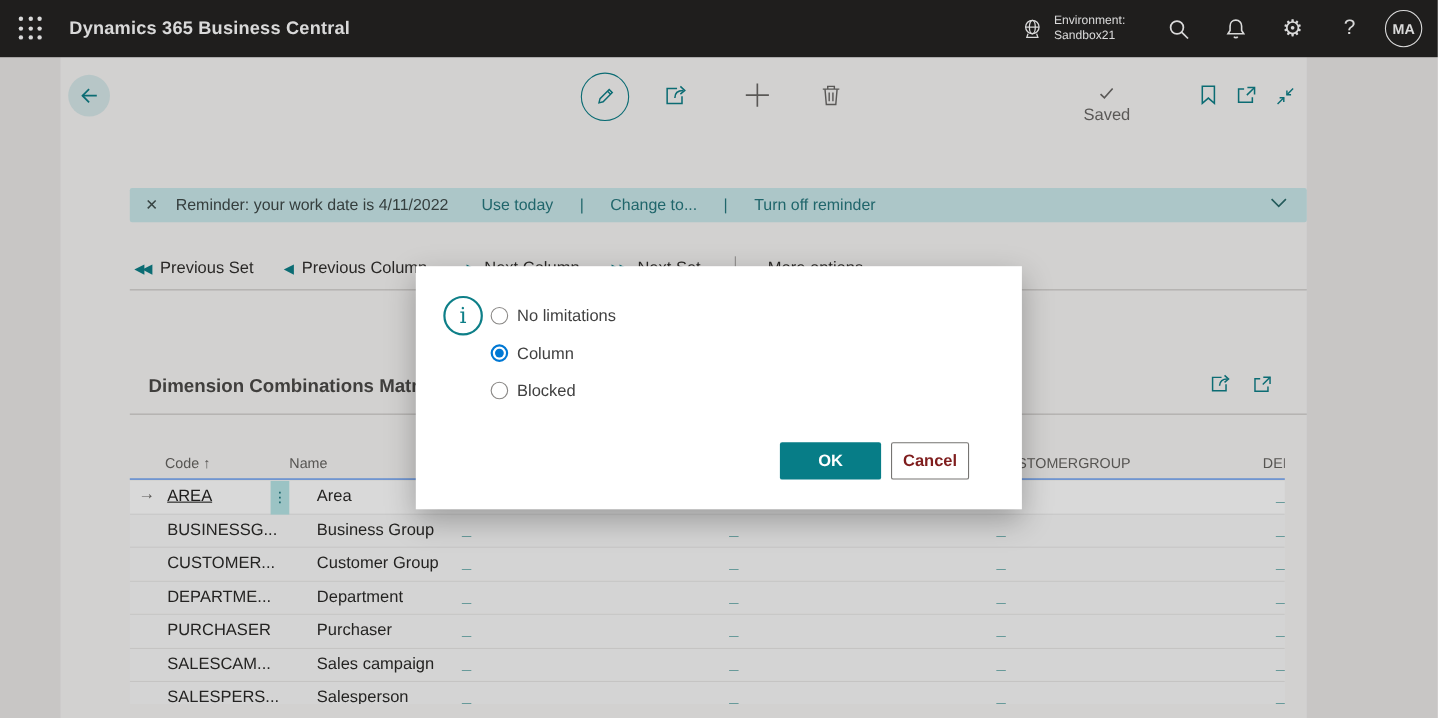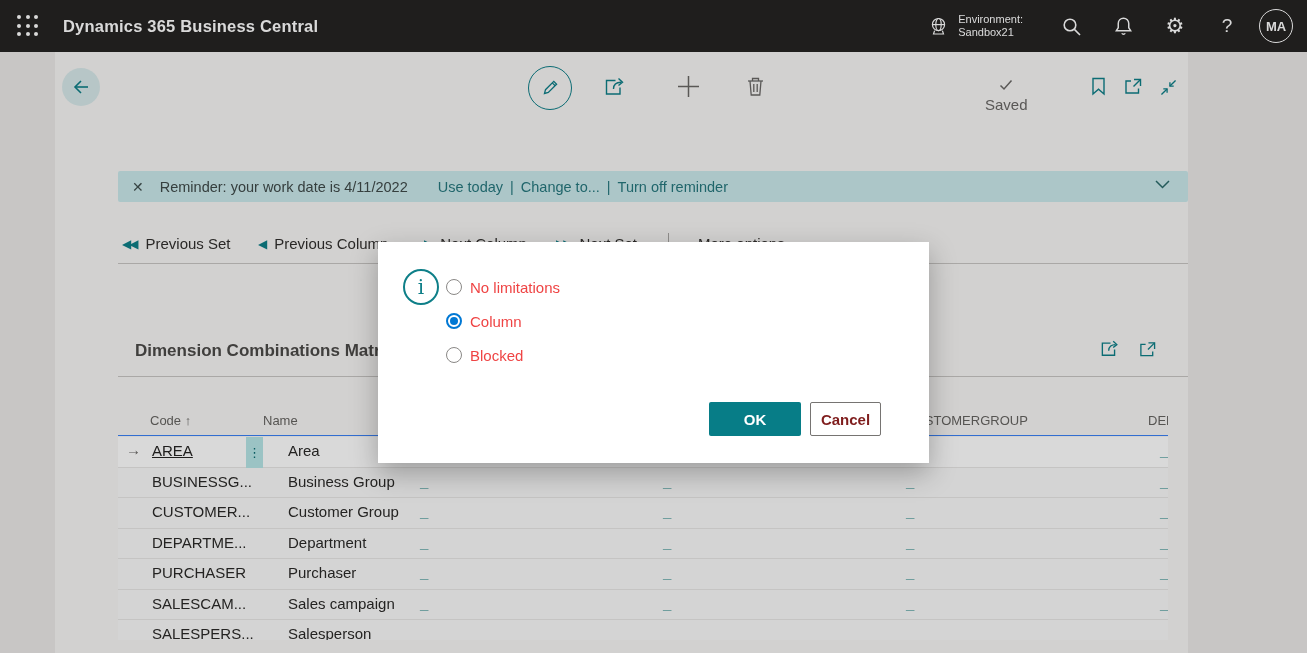--- a/index.html
+++ b/index.html
@@ -26,21 +26,21 @@
   .page-title { position:absolute; left:63px; top:60px; font-size:33px; font-weight:300; color:#6e6c6a; letter-spacing:.2px; }
 
   .tb2-ico { position:absolute; cursor:pointer; display:flex; align-items:center; justify-content:center; }
   .pencil-circle { left:473px; top:14px; width:44px; height:44px; border:1.5px solid #0e7f88; border-radius:50%; }
   .saved { position:absolute; left:930px; top:27px; display:flex; align-items:center; gap:5px; color:#6a6866; font-size:15px;flex-direction:column; }
 
   
   .banner { position:absolute; left:63px; top:119px; width:1070px; height:31px; background:#cbe9ec; border-radius:2px; display:flex; align-items:center; font-size:14.5px; }
   .banner-close { margin-left:14px; color:#41504f; font-size:14px; cursor:pointer; }
   .banner-msg { margin-left:16px; color:#3f4a49; }
-  .banner-links { margin-left:30px; display:flex; gap:7px; align-items:center; }
+  .banner-links { margin-left:30px; display:flex; gap:24px; align-items:center; }
   .banner-link { color:#26787e; cursor:pointer; }
   .banner-sep { color:#26787e; }
   .banner-chevron { position:absolute; right:18px; top:9px; cursor:pointer; }
 
   
   .navrow { position:absolute; left:63px; top:176px; width:1070px; height:36px; border-bottom:1px solid #c8c6c4; font-size:15px; color:#32302e; }
   .nav-item { position:absolute; top:7px; display:flex; align-items:center; gap:9px; cursor:pointer; white-space:nowrap; }
   .nav-ico { color:#0e7f88; font-size:12px; letter-spacing:-2px; }
   .nav-div { position:absolute; left:550px; top:5px; width:1px; height:24px; background:#a8a6a4; }
 
@@ -64,21 +64,21 @@
   .cell.us { color:#2f8c8c; font-weight:700; cursor:pointer; }
 
   
   #dim { position:absolute; left:0; top:0; width:1307px; height:653px; background:rgba(0,0,0,0.15); z-index:50; }
   #dialog { position:absolute; left:378px; top:242px; width:551px; height:221px; background:#fff; z-index:60; box-shadow:0 10px 26px rgba(0,0,0,.28); }
   .info-circle { position:absolute; left:25px; top:27px; width:36px; height:36px; border:2.5px solid #0e7f88; border-radius:50%; color:#0e7f88; font-size:20px; font-weight:500; display:flex; align-items:center; justify-content:center; font-family:"DejaVu Serif",serif; }
   .opt { position:absolute; left:68px; display:flex; align-items:center; gap:8px; height:20px; cursor:pointer; }
   .radio { width:16px; height:16px; border:1px solid #8a8886; border-radius:50%; background:#fff; flex:0 0 auto; }
   .radio.checked { border:2px solid #0078d4; position:relative; }
   .radio.checked::after { content:""; position:absolute; inset:2px; background:#0078d4; border-radius:50%; }
-  .opt-label { font-size:15px; color:#ef4444; }
+  .opt-label { font-size:15px; color:#404040; }
   .btn { position:absolute; top:160px; height:34px; font-size:15px; display:flex; align-items:center; justify-content:center; cursor:pointer; border-radius:2px; }
   .btn-ok { left:331px; width:92px; background:#077d87; color:#fff; font-weight:700; }
   .btn-cancel { left:432px; width:71px; background:#fff; border:1px solid #767472; color:#7f1d1d; font-weight:600; }
 
   svg { display:block; }
 </style>
 </head>
 <body>
 
 <div id="screen">

